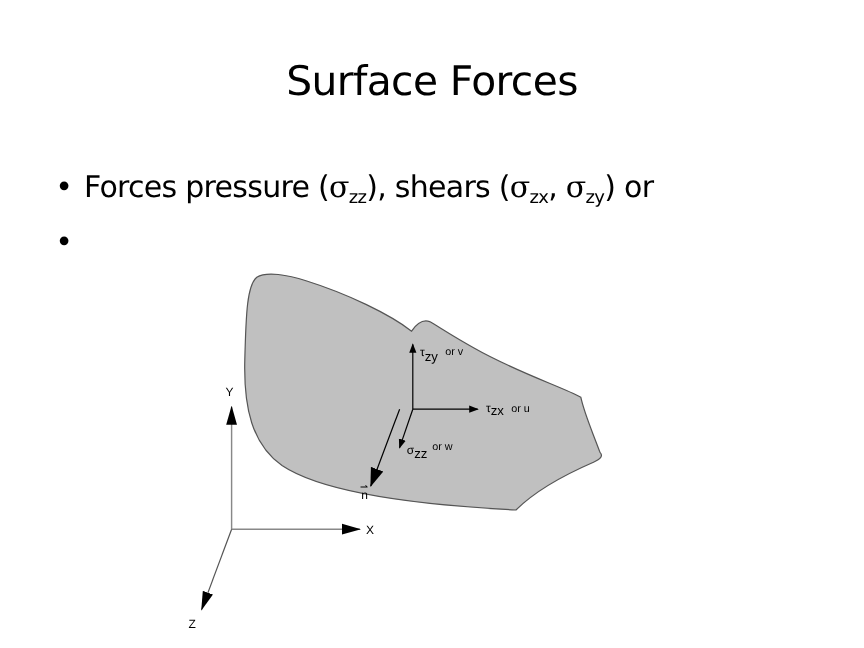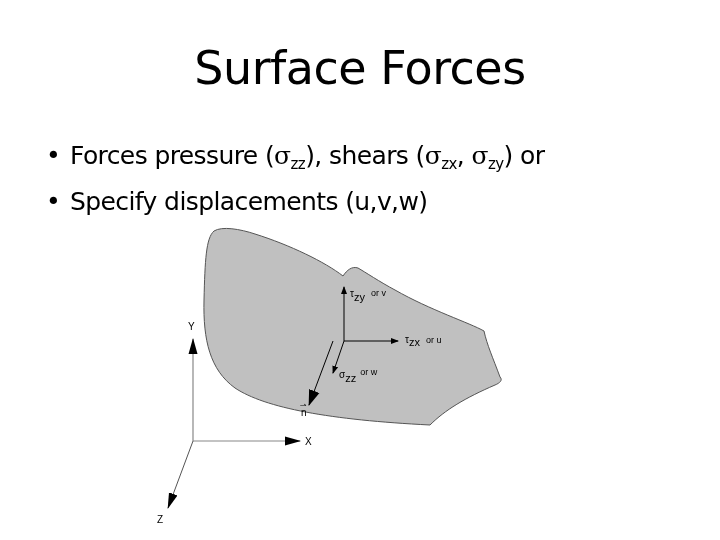--- a/index.html
+++ b/index.html
@@ -14,21 +14,21 @@
       overflow: hidden;
       font-family: "Liberation Sans", "DejaVu Sans", sans-serif;
       color: #000;
     }
     .title {
       position: absolute;
       left: 0;
       top: 42px;
       width: 720px;
       text-align: center;
-      font-size: 46px;
+      font-size: 34px;
       line-height: 52px;
       font-family: "DejaVu Sans", "Liberation Sans", sans-serif;
       letter-spacing: -0.5px;
       color: #000;
     }
     .bullets {
       position: absolute;
       left: 46px;
       top: 133px;
       margin: 0;
@@ -71,21 +71,21 @@
 </head>
 <body>
 
 <div class="title">Surface Forces</div>
 
 <ul class="bullets">
   <li class="bullet-item">
     <span class="bullet-dot">•</span><span>Forces pressure (</span><span class="sigma">σ</span><sub>zz</sub><span>), shears (</span><span class="sigma">σ</span><sub>zx</sub><span>, </span><span class="sigma">σ</span><sub>zy</sub><span>) or</span>
   </li>
   <li class="bullet-item">
-    <span class="bullet-dot">•</span><span>Specify displacements (u,v,w)</span>
+    <span class="bullet-dot">•</span>
   </li>
 </ul>
 
 <svg class="diagram" viewBox="0 0 720 540" width="720" height="540">
   <defs>
     <marker id="arrowBig" markerWidth="10" markerHeight="10" refX="9" refY="5" orient="auto" markerUnits="userSpaceOnUse">
       <path d="M0,1.5 L10,5 L0,8.5 Z" fill="#000"></path>
     </marker>
     <marker id="arrowAxis" markerWidth="16" markerHeight="10" refX="15" refY="5" orient="auto" markerUnits="userSpaceOnUse">
       <path d="M0,0.5 L16,5 L0,9.5 Z" fill="#000"></path>

